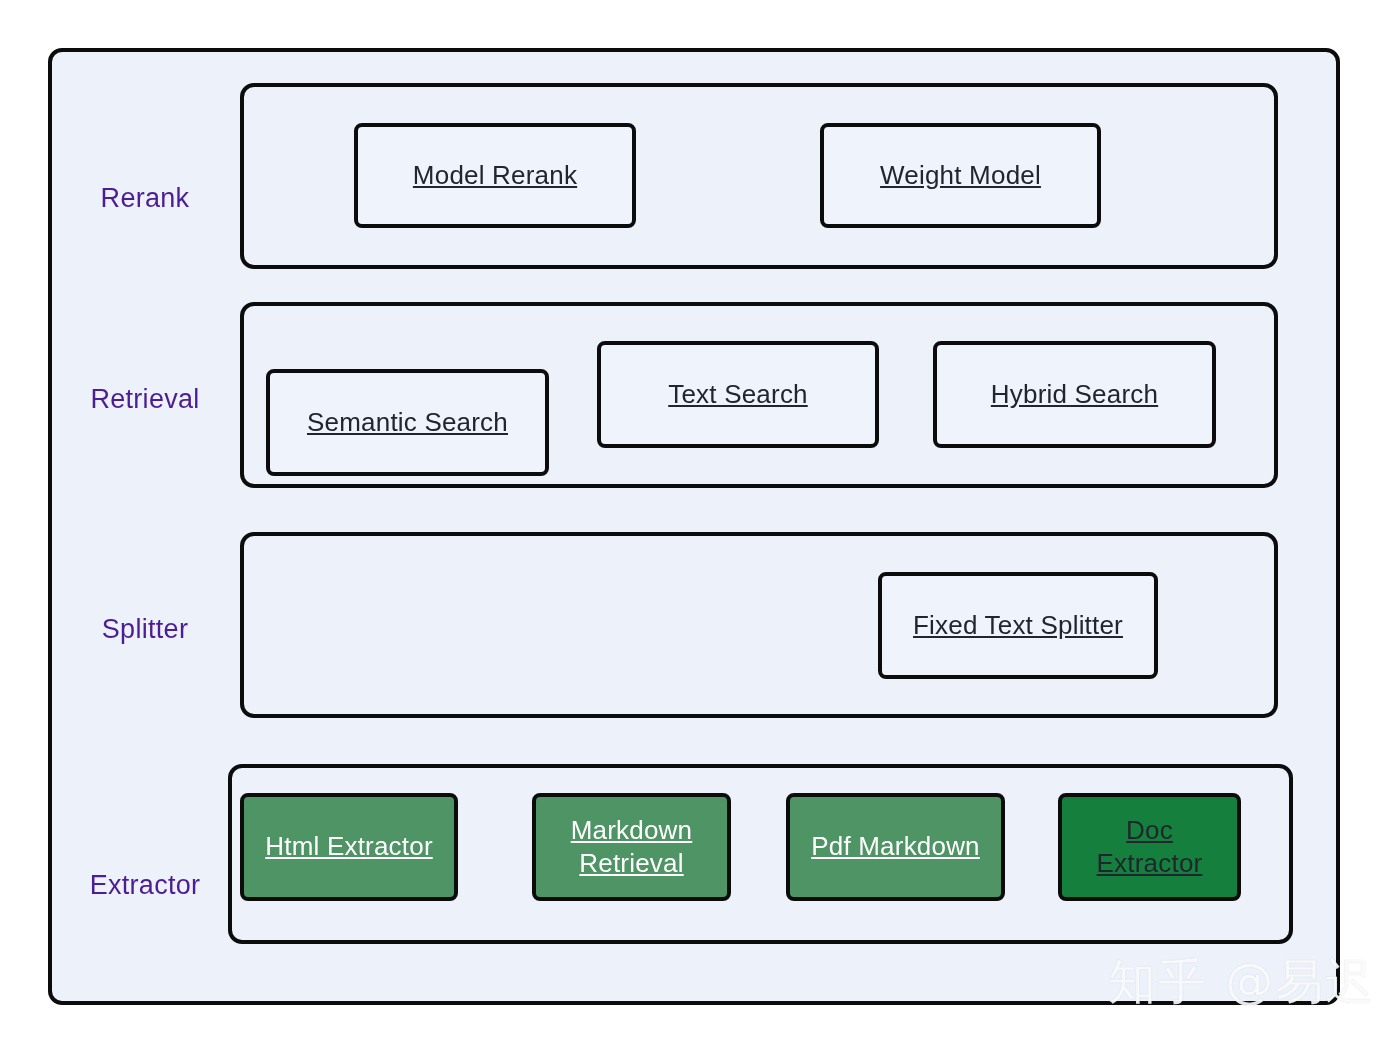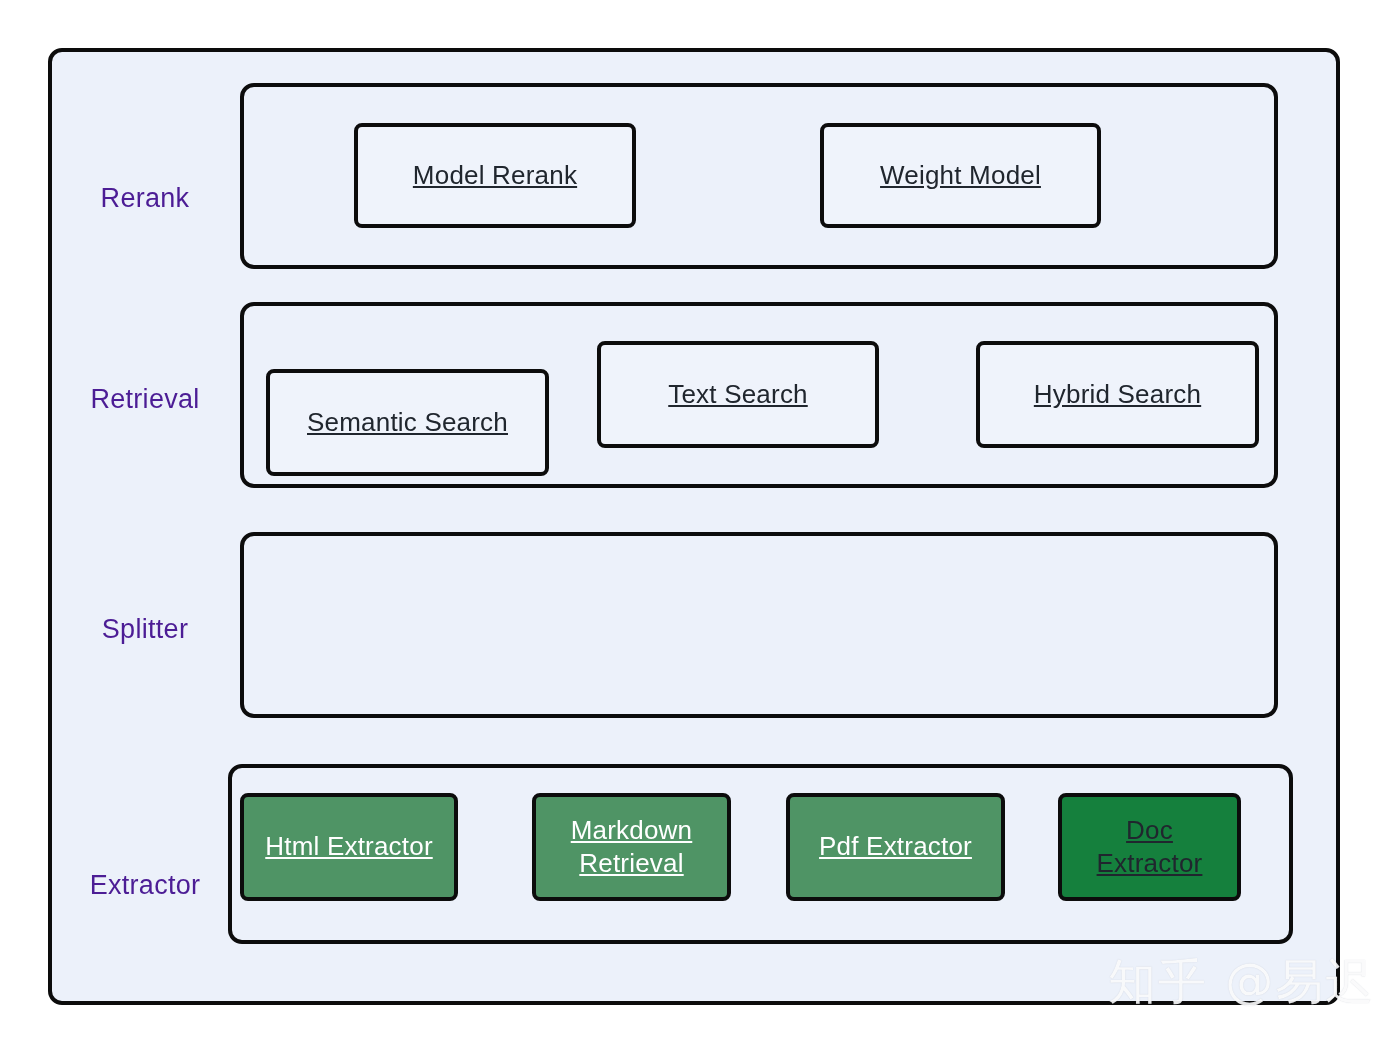--- a/index.html
+++ b/index.html
@@ -131,45 +131,48 @@
   <div class="section-box" style="left:240px; top:302px; width:1038px; height:186px;"></div>
 
   <div class="node plain" style="left:266px; top:341px; width:283px; height:107px;margin-top:28px;">
     <span class="node-label">Semantic Search</span>
   </div>
 
   <div class="node plain" style="left:597px; top:341px; width:282px; height:107px;">
     <span class="node-label">Text  Search</span>
   </div>
 
-  <div class="node plain" style="left:933px; top:341px; width:283px; height:107px;margin-left:43px;">
+  <div class="node plain" style="left:933px; top:341px; width:283px; height:107px;">
     <span class="node-label">Hybrid  Search</span>
   </div>
 
   <div class="layer-label" style="left:60px; top:614px;">Splitter</div>
 
   <div class="section-box" style="left:240px; top:532px; width:1038px; height:186px;"></div>
 
 
+  <div class="node plain" style="left:878px; top:572px; width:280px; height:107px;">
+    <span class="node-label">Fixed Text Splitter</span>
+  </div>
 
   <div class="layer-label" style="left:60px; top:870px;">Extractor</div>
 
   <div class="section-box" style="left:228px; top:764px; width:1065px; height:180px;"></div>
 
   <div class="node filled" style="left:240px; top:793px; width:218px; height:108px;">
     <span class="node-label">Html Extractor</span>
   </div>
 
   <div class="node filled" style="left:532px; top:793px; width:199px; height:108px;">
     <span class="node-label">Markdown
 Retrieval</span>
   </div>
 
   <div class="node filled" style="left:786px; top:793px; width:219px; height:108px;">
-    <span class="node-label">Pdf Extractor</span>
+    <span class="node-label">Pdf Markdown</span>
   </div>
 
   <div class="node white" style="left:1058px; top:793px; width:183px; height:108px;">
     <span class="node-label">Doc
 Extractor</span>
   </div>
 
   <div class="watermark">知乎 @易迟</div>
 
 </div>

